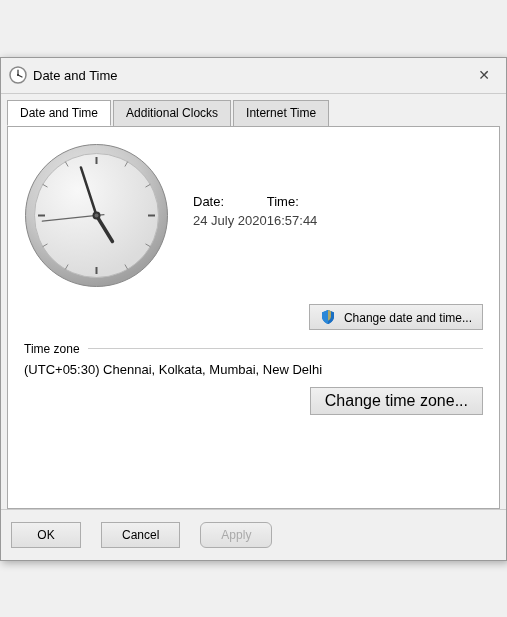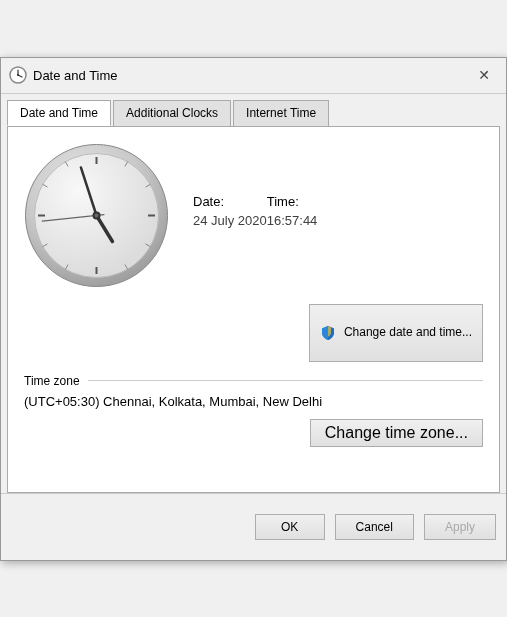--- a/index.html
+++ b/index.html
@@ -115,22 +115,22 @@
     .dt-block {
       margin-bottom: 8px;
     }
     .change-btn-row {
       display: flex;
       justify-content: flex-end;
       margin-bottom: 12px;
     }
     .btn-with-shield {
       display: flex;
-      align-items: flex-start;
-      padding: 20px 10px;
+      align-items: flex-end;
+      padding: 4px 10px;
       background: linear-gradient(to bottom, #f0f0f0, #e0e0e0);
       border: 1px solid #adadad;
       cursor: pointer;
       font-size: 12px;
       gap: 8px;
     }
     .btn-normal {
       padding: 4px 14px;
       background: linear-gradient(to bottom, #f0f0f0, #e0e0e0);
       border: 1px solid #adadad;
@@ -160,38 +160,38 @@
       display: flex;
       justify-content: flex-end;
       margin-bottom: 14px;
     }
     .dst-note {
       font-size: 13px;
       color: #000;
     }
     .footer {
       display: flex;
-      justify-content: flex-end;
-      padding: 20px 10px;
-      gap: 10px;
+      padding: 12px 10px;
+      gap: 20px;
       flex-shrink: 0;
       background: #f0f0f0;
       border-top: 1px solid #ccc;
     }
     .footer-btn {
       padding: 5px 20px;
       background: linear-gradient(to bottom, #f0f0f0, #e0e0e0);
       border: 1px solid #adadad;
       cursor: pointer;
       font-size: 12px;
       min-width: 70px;
     }
     .footer-btn.disabled {
       color: #aaa;
       cursor: default;
+      border-radius: 6px;
     }
     
     .shield-icon {
       width: 16px;
       height: 16px;
       display: inline-block;
       flex-shrink: 0;
     }
   </style>
 </head>

